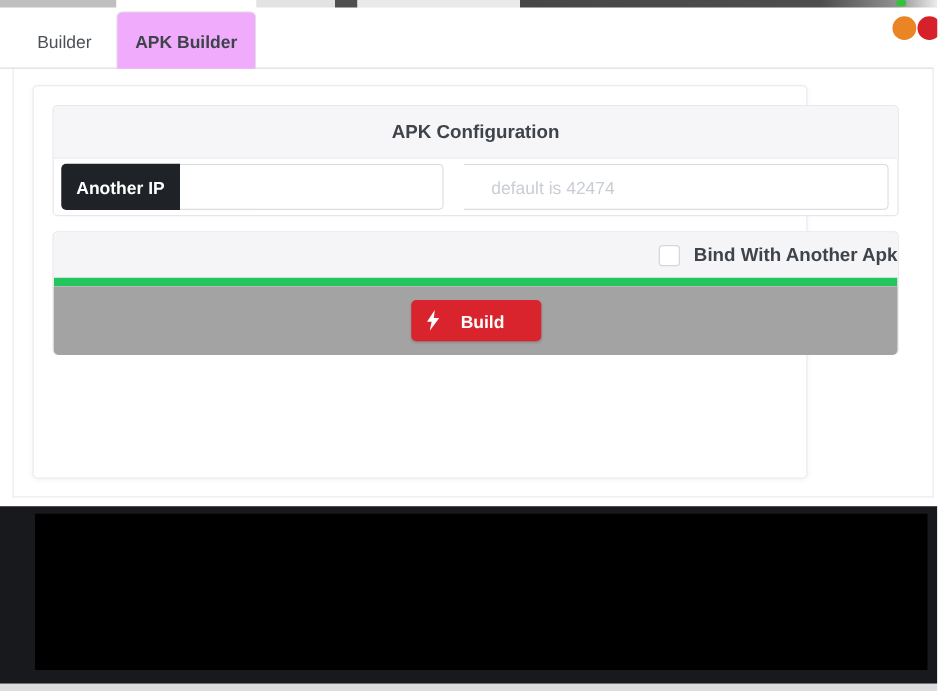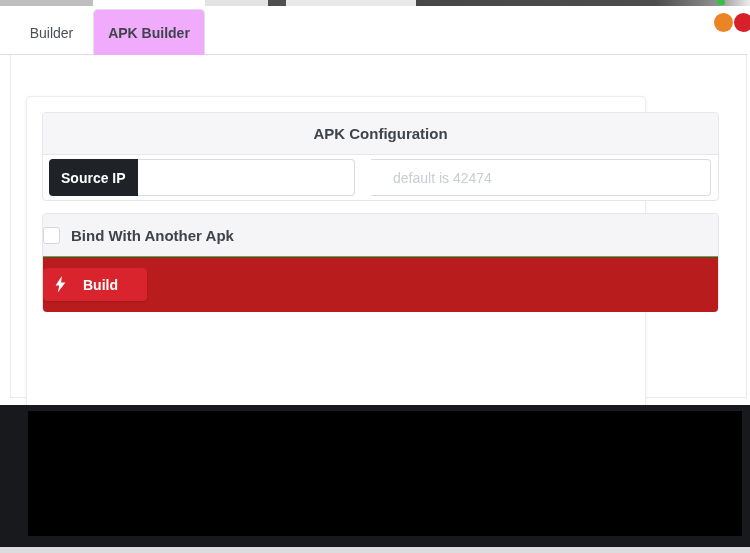--- a/index.html
+++ b/index.html
@@ -27,21 +27,21 @@
          font-size:14px; color:#4b5055; cursor:default; }
   .tab.victims { left:10px; top:12px; width:83px; height:42px; }
   .tab.apk { left:93px; top:9px; width:112px; height:46px; background:#f0abfc;
              border:1px solid #dfdfe3; border-bottom:none; border-radius:5px 5px 0 0;
              font-weight:bold; color:#3f444a; z-index:2; }
 
   
   .wrapper { position:absolute; left:10px; top:55px; width:737px; height:343px; background:#fff;
              border-left:1px solid #ebebee; border-right:1px solid #ebebee; border-bottom:1px solid #ebebee; }
   .card { position:absolute; left:15px; top:13px; width:620px; height:315px; background:#fff;
-          border:1px solid #ececf0; border-radius:4px; box-shadow:0 1px 4px rgba(0,0,0,0.05);margin-top:28px; }
+          border:1px solid #ececf0; border-radius:4px; box-shadow:0 1px 4px rgba(0,0,0,0.05); }
 
   
   .panel { position:absolute; left:15px; width:677px; border:1px solid #e7e7eb; border-radius:4px; background:#fff; }
   .panel.config { top:15px; height:89px; }
   .panel-header { height:42px; background:#f6f6f8; border-bottom:1px solid #e7e7eb;
                   border-radius:4px 4px 0 0; display:flex; align-items:center; justify-content:center;
                   font-size:15px; font-weight:bold; color:#3e444a; }
   .panel-body { height:45px; display:flex; align-items:center; padding:0 6px; gap:16px; }
   .input-group { display:flex; height:37px; }
   .input-group.ip   { width:306px; }
@@ -49,26 +49,26 @@
   .input-label { background:#1f2327; color:#fff; font-weight:bold; font-size:14px;
                  display:flex; align-items:center; justify-content:center;
                  border-radius:4px 0 0 4px; white-space:nowrap; padding:0 12px; }
   .input-group input { flex:1; min-width:0; border:1px solid #d9dce0; border-left:none;
                  border-radius:0 4px 4px 0; font-size:14px; padding:0 22px; outline:none;
                  font-family:"Liberation Sans", sans-serif; color:#3e444a; }
   .input-group input::placeholder { color:#c9ced4; }
 
   
   .panel.actions { top:116px; height:99px; }
-  .bind-row { height:43px; background:#f5f5f7; border-bottom:1px solid #22c55e;
-              border-radius:4px 4px 0 0; display:flex; align-items:center; justify-content:flex-start; gap:11px; }
+  .bind-row { height:43px; background:#f5f5f7; border-bottom:7px solid #22c55e;
+              border-radius:4px 4px 0 0; display:flex; align-items:center; justify-content:flex-end; gap:11px; }
   .checkbox { width:17px; height:17px; background:#fff; border:1px solid #d4d7dc; border-radius:3px; }
   .bind-label { font-size:15px; font-weight:bold; color:#3e444a; }
-  .build-row { height:55px; background:#b91c1c; border-radius:0 0 4px 4px;
-               display:flex; align-items:center; }
+  .build-row { height:55px; background:#a3a3a3; border-radius:0 0 4px 4px;
+               display:flex; align-items:center; justify-content:center; }
   .build-btn { width:104px; height:33px; background:#d9232d; border:none; border-radius:4px;
                display:flex; align-items:center; padding:0 12px; cursor:pointer;
                box-shadow:0 1px 2px rgba(0,0,0,0.15); }
   .build-btn .bolt { display:flex; align-items:center; }
   .build-btn .label { flex:1; text-align:center; color:#fff; font-weight:bold; font-size:14px;
                font-family:"Liberation Sans", sans-serif; }
 
   
   .console { position:absolute; left:0; top:405px; width:750px; height:142px; background:#17191d; }
   .console-inner { position:absolute; left:28px; top:6px; width:714px; height:125px; background:#000;
@@ -94,21 +94,21 @@
   <div class="tab victims">Builder</div>
   <div class="tab apk">APK Builder</div>
 
   <div class="wrapper">
     <div class="card">
 
       <div class="panel config">
         <div class="panel-header">APK Configuration</div>
         <div class="panel-body">
           <div class="input-group ip">
-            <div class="input-label">Source IP</div>
+            <div class="input-label">Another IP</div>
             <input type="text" placeholder="" style="">
           </div>
           <div class="input-group port">
             <input type="text" placeholder="default is 42474" style="">
           </div>
         </div>
       </div>
 
       <div class="panel actions">
         <div class="bind-row">

